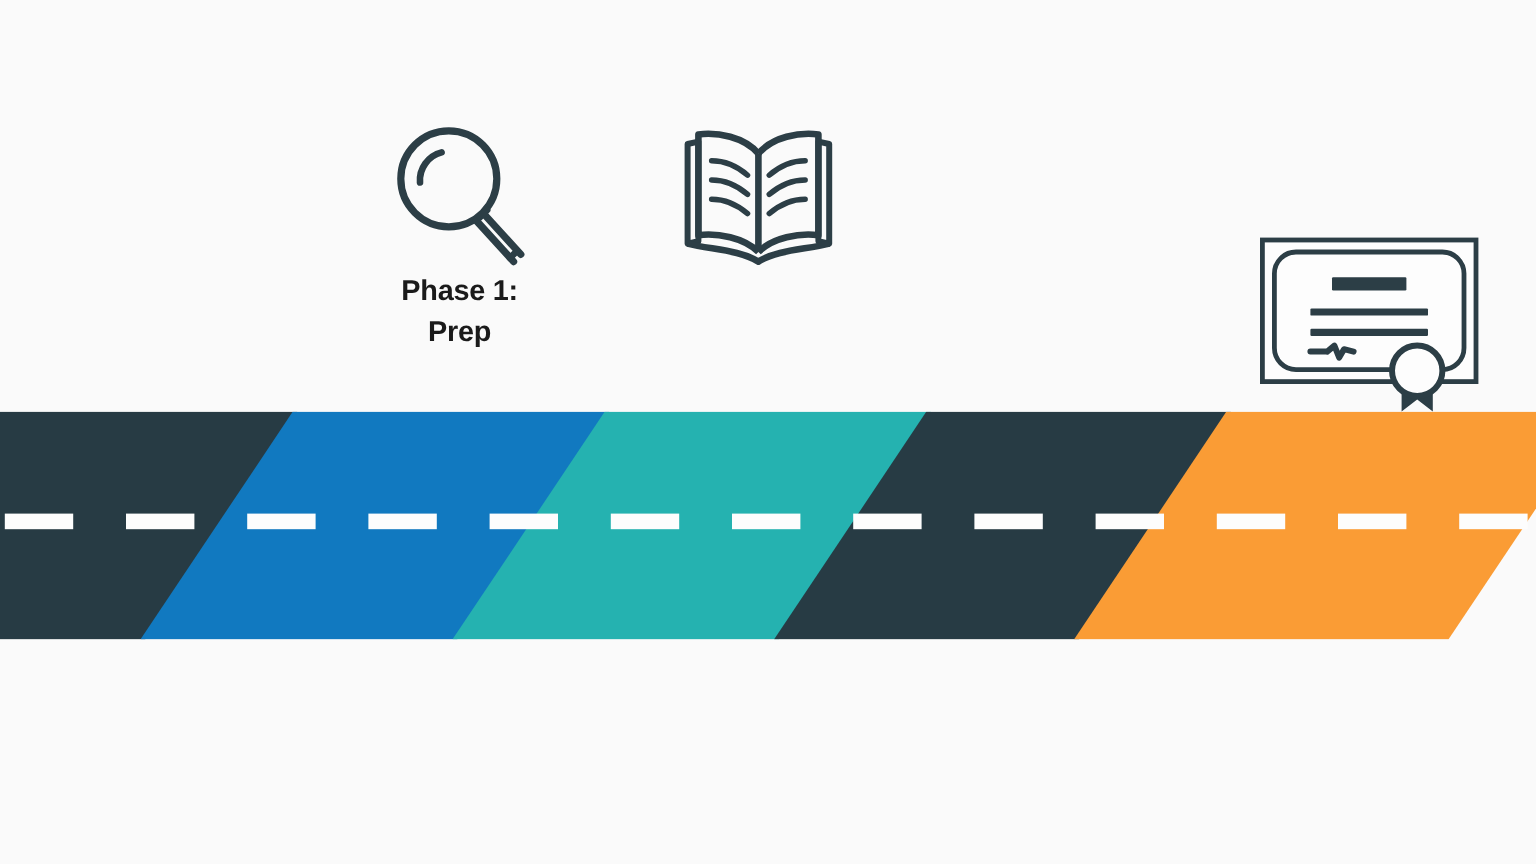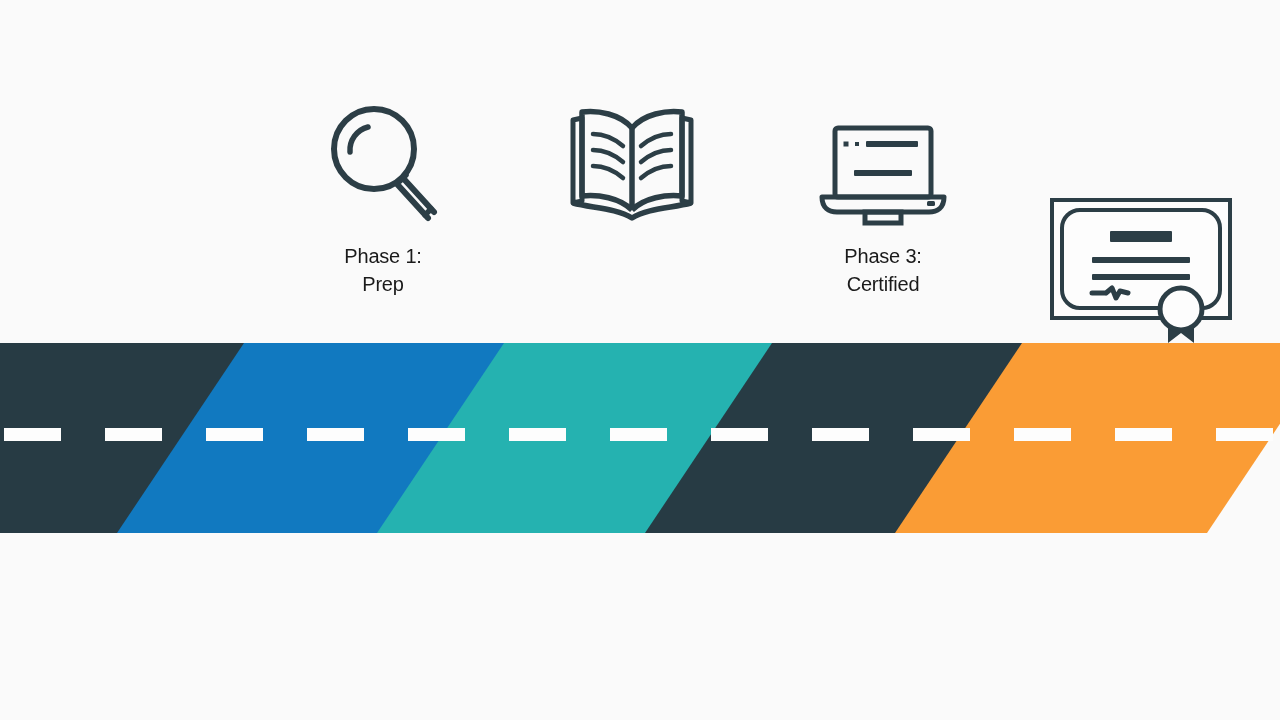--- a/index.html
+++ b/index.html
@@ -38,23 +38,22 @@
     text-align:center;
     width:210px;
   }
   .phase-icon {
     height:130px;
     display:flex;
     align-items:flex-end;
     justify-content:center;
   }
   .phase-label {
-    margin-top:16px;
-    font-size:20px;
-    font-weight:normal;
+    font-size:24px;
+    font-weight:bold;
     line-height:1.42;
     color:#1A1A1A;
     letter-spacing:-0.2px;
     white-space:pre-line;
   }
 
   .cert-wrap {
     position:absolute;
     left:1048px;
     top:196px;
@@ -117,36 +116,20 @@
         <path d="M31 30 C44 30 54 36 61 42" fill="none" stroke="#2C3E46" stroke-width="4.5" stroke-linecap="round"></path>
         <path d="M31 46 C44 46 54 52 61 58" fill="none" stroke="#2C3E46" stroke-width="4.5" stroke-linecap="round"></path>
         <path d="M31 62 C44 62 54 68 61 74" fill="none" stroke="#2C3E46" stroke-width="4.5" stroke-linecap="round"></path>
         <path d="M109 30 C96 30 86 36 79 42" fill="none" stroke="#2C3E46" stroke-width="4.5" stroke-linecap="round"></path>
         <path d="M109 46 C96 46 86 52 79 58" fill="none" stroke="#2C3E46" stroke-width="4.5" stroke-linecap="round"></path>
         <path d="M109 62 C96 62 86 68 79 74" fill="none" stroke="#2C3E46" stroke-width="4.5" stroke-linecap="round"></path>
       </svg>
     </div>
   </div>
 
-  <div class="phase" id="phase-2" style="left: 778px; top: 96px;">
-    <div class="phase-icon">
-      <svg width="148" height="104" viewBox="0 0 148 104">
-        <rect x="26" y="6" width="96" height="69" rx="3" fill="none" stroke="#2C3E46" stroke-width="5"></rect>
-        <rect x="34.5" y="19.5" width="5" height="5" fill="#2C3E46"></rect>
-        <rect x="46" y="20" width="4" height="4" fill="#2C3E46"></rect>
-        <rect x="57" y="19" width="52" height="6" rx="1" fill="#2C3E46"></rect>
-        <rect x="45" y="48" width="58" height="6" rx="1" fill="#2C3E46"></rect>
-        <path d="M13 75 L135 75 C135 86 128 90 120 90 L28 90 C20 90 13 86 13 75 Z" fill="none" stroke="#2C3E46" stroke-width="5" stroke-linejoin="round"></path>
-        <rect x="118" y="79" width="8" height="5" rx="1.5" fill="#2C3E46"></rect>
-        <rect x="56" y="90" width="36" height="11" fill="none" stroke="#2C3E46" stroke-width="5"></rect>
-      </svg>
-    </div>
-    <div class="phase-label">Phase 3:
-Certified</div>
-  </div>
 
   <div class="cert-wrap" style="left: 1048px; top: 196px;">
     <svg width="186" height="148" viewBox="0 0 186 148">
       <rect x="4" y="4" width="178" height="118" fill="#FDFDFD" stroke="#2C3E46" stroke-width="4"></rect>
       <rect x="14" y="14" width="158" height="98" rx="18" fill="none" stroke="#2C3E46" stroke-width="4"></rect>
       <rect x="62" y="35" width="62" height="11" rx="1" fill="#2C3E46"></rect>
       <rect x="44" y="61" width="98" height="6" rx="1" fill="#2C3E46"></rect>
       <rect x="44" y="78" width="98" height="6" rx="1" fill="#2C3E46"></rect>
       <path d="M44 97 L58 97 M58 97 L64 92 L68 102 L72 95 L80 97" fill="none" stroke="#2C3E46" stroke-width="5" stroke-linecap="round" stroke-linejoin="round"></path>
       <g>

